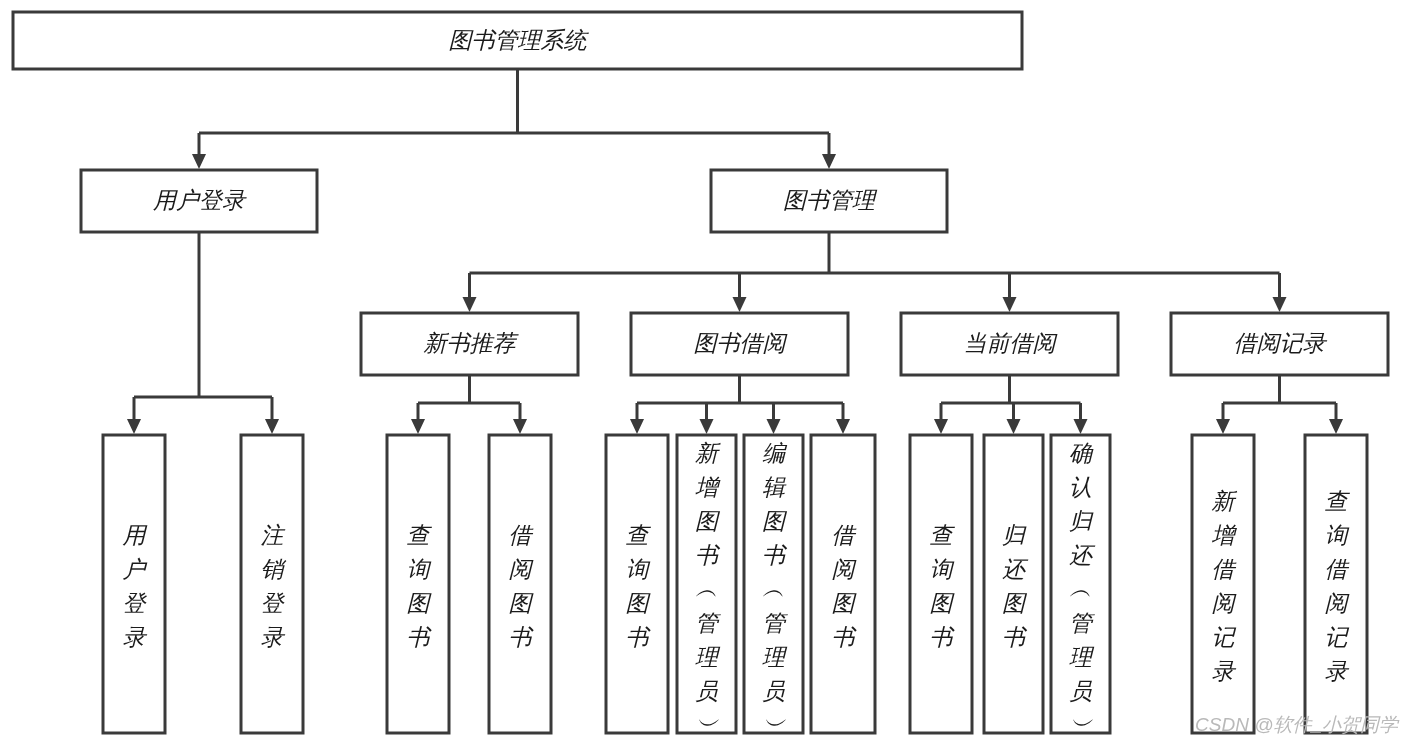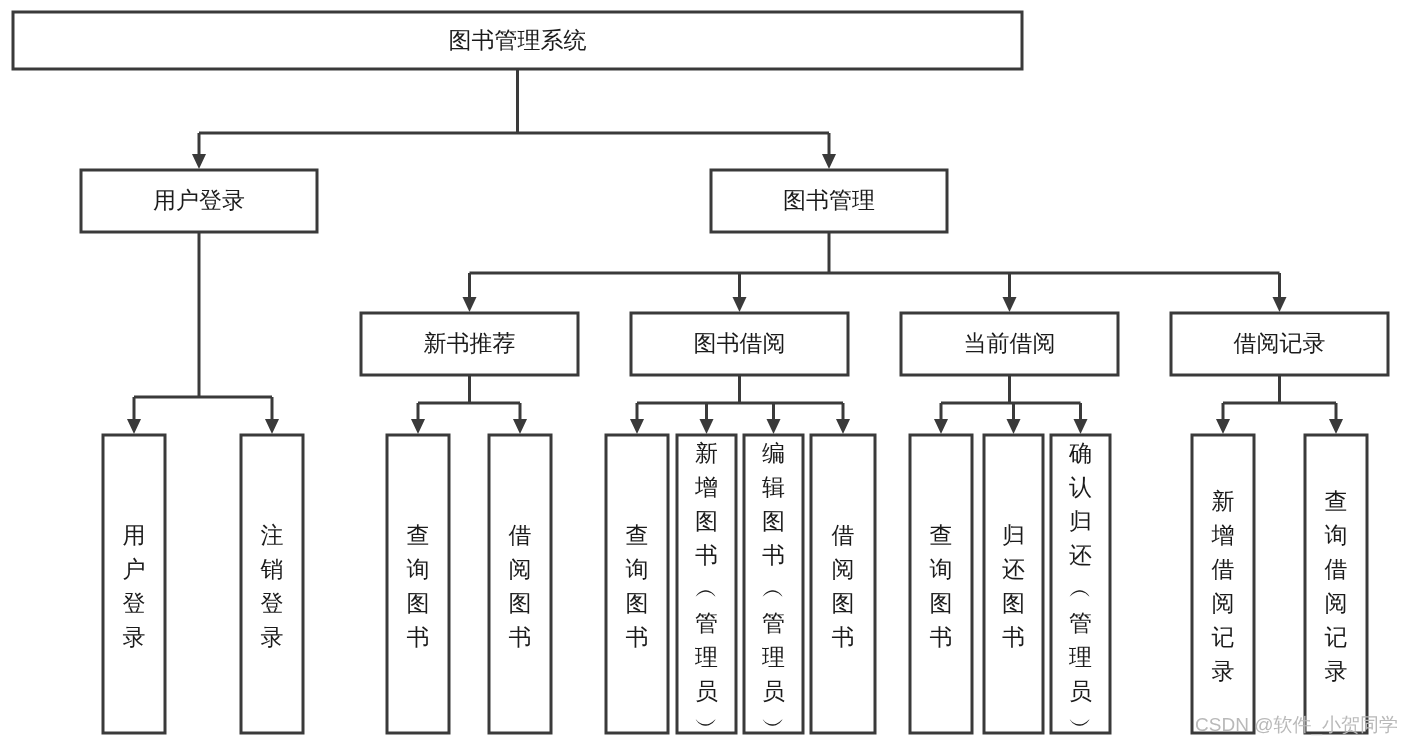--- a/index.html
+++ b/index.html
@@ -10,20 +10,21 @@
   }
   body {
     font-family: "Liberation Sans", "DejaVu Sans", sans-serif;
   }
   #diagram-root {
     position: relative;
     width: 1405px;
     height: 747px;
     background: #ffffff;
     overflow: hidden;
+    font-style: italic;
   }
   svg#tree-svg {
     position: absolute;
     top: 0;
     left: 0;
     width: 1405px;
     height: 747px;
     display: block;
   }
   .node-box {

